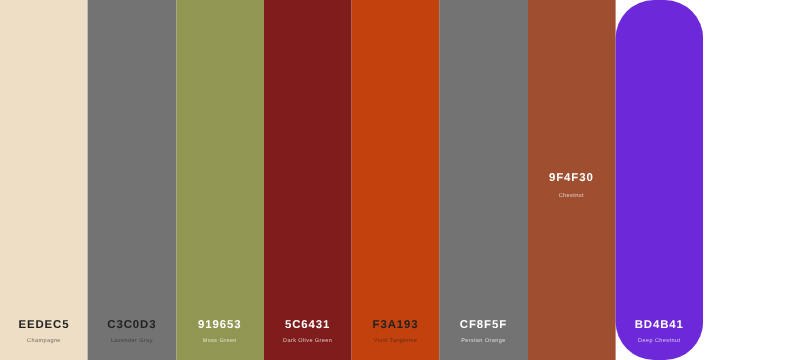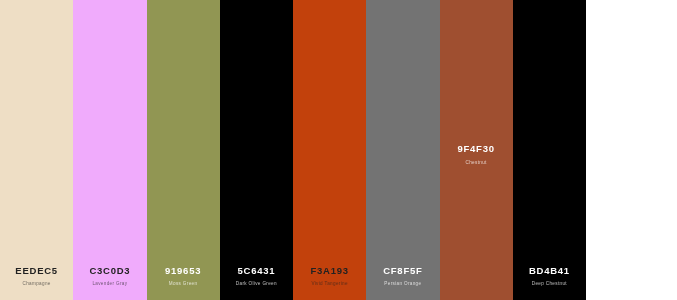--- a/index.html
+++ b/index.html
@@ -56,41 +56,41 @@
   .swatch.dark .swatch-name { color: rgba(255,255,255,0.72); }
 </style>
 </head>
 <body>
 
 <div id="palette" style="width: 586px; height: 300px; background: rgb(255, 255, 255);">
     <div class="swatch light" style="background: rgb(238, 222, 197);">
       <div class="swatch-hex">EEDEC5</div>
       <div class="swatch-name">Champagne</div>
     </div>
-    <div class="swatch light" style="background: #f0abfc;">
+    <div class="swatch light" style="background: #737373;">
       <div class="swatch-hex">C3C0D3</div>
       <div class="swatch-name">Lavender Gray</div>
     </div>
     <div class="swatch dark" style="background: rgb(145, 150, 83);">
       <div class="swatch-hex">919653</div>
       <div class="swatch-name">Moss Green</div>
     </div>
-    <div class="swatch dark" style="background: #000000;">
+    <div class="swatch dark" style="background: #7f1d1d;">
       <div class="swatch-hex">5C6431</div>
       <div class="swatch-name">Dark Olive Green</div>
     </div>
     <div class="swatch light" style="background: #c2410c;">
       <div class="swatch-hex">F3A193</div>
       <div class="swatch-name">Vivid Tangerine</div>
     </div>
     <div class="swatch dark" style="background: #737373;">
       <div class="swatch-hex">CF8F5F</div>
       <div class="swatch-name">Persian Orange</div>
     </div>
     <div class="swatch dark" style="background: rgb(159, 79, 48); justify-content: center;">
       <div class="swatch-hex">9F4F30</div>
       <div class="swatch-name">Chestnut</div>
     </div>
-    <div class="swatch dark" style="background: #000000;">
+    <div class="swatch dark" style="background: #6d28d9; border-radius: 32px;">
       <div class="swatch-hex">BD4B41</div>
       <div class="swatch-name">Deep Chestnut</div>
     </div>
   </div>
 
 </body></html>

